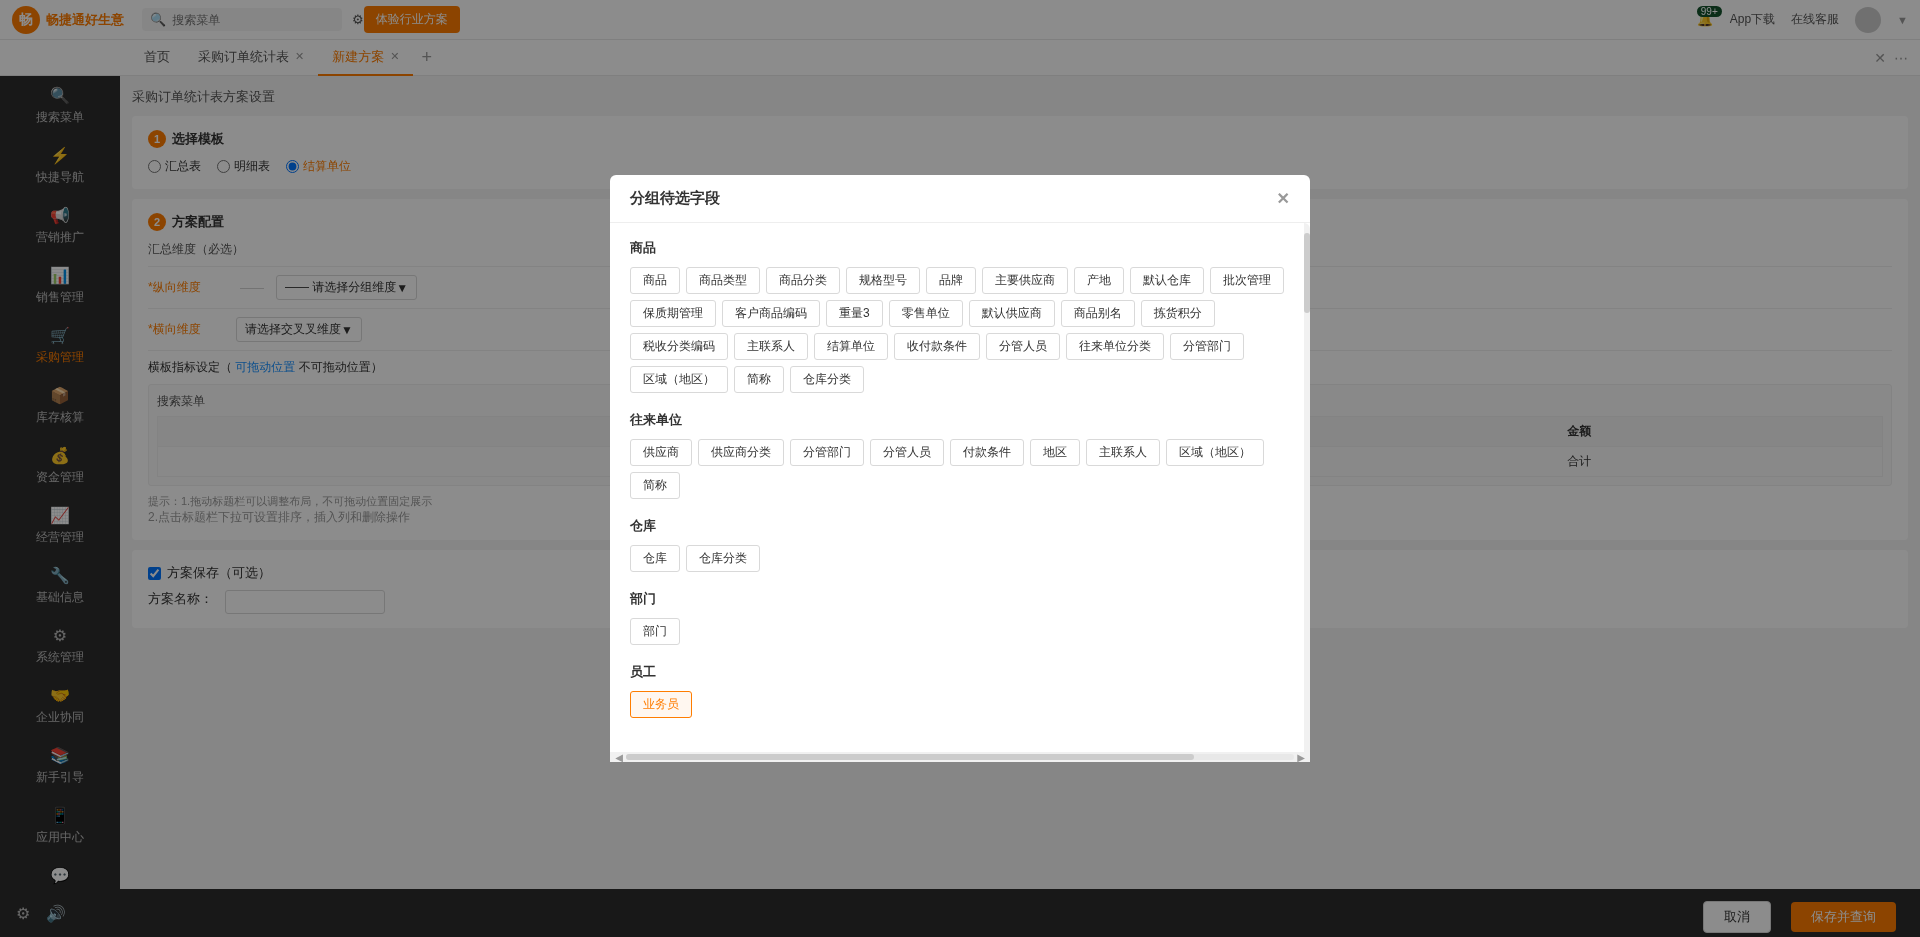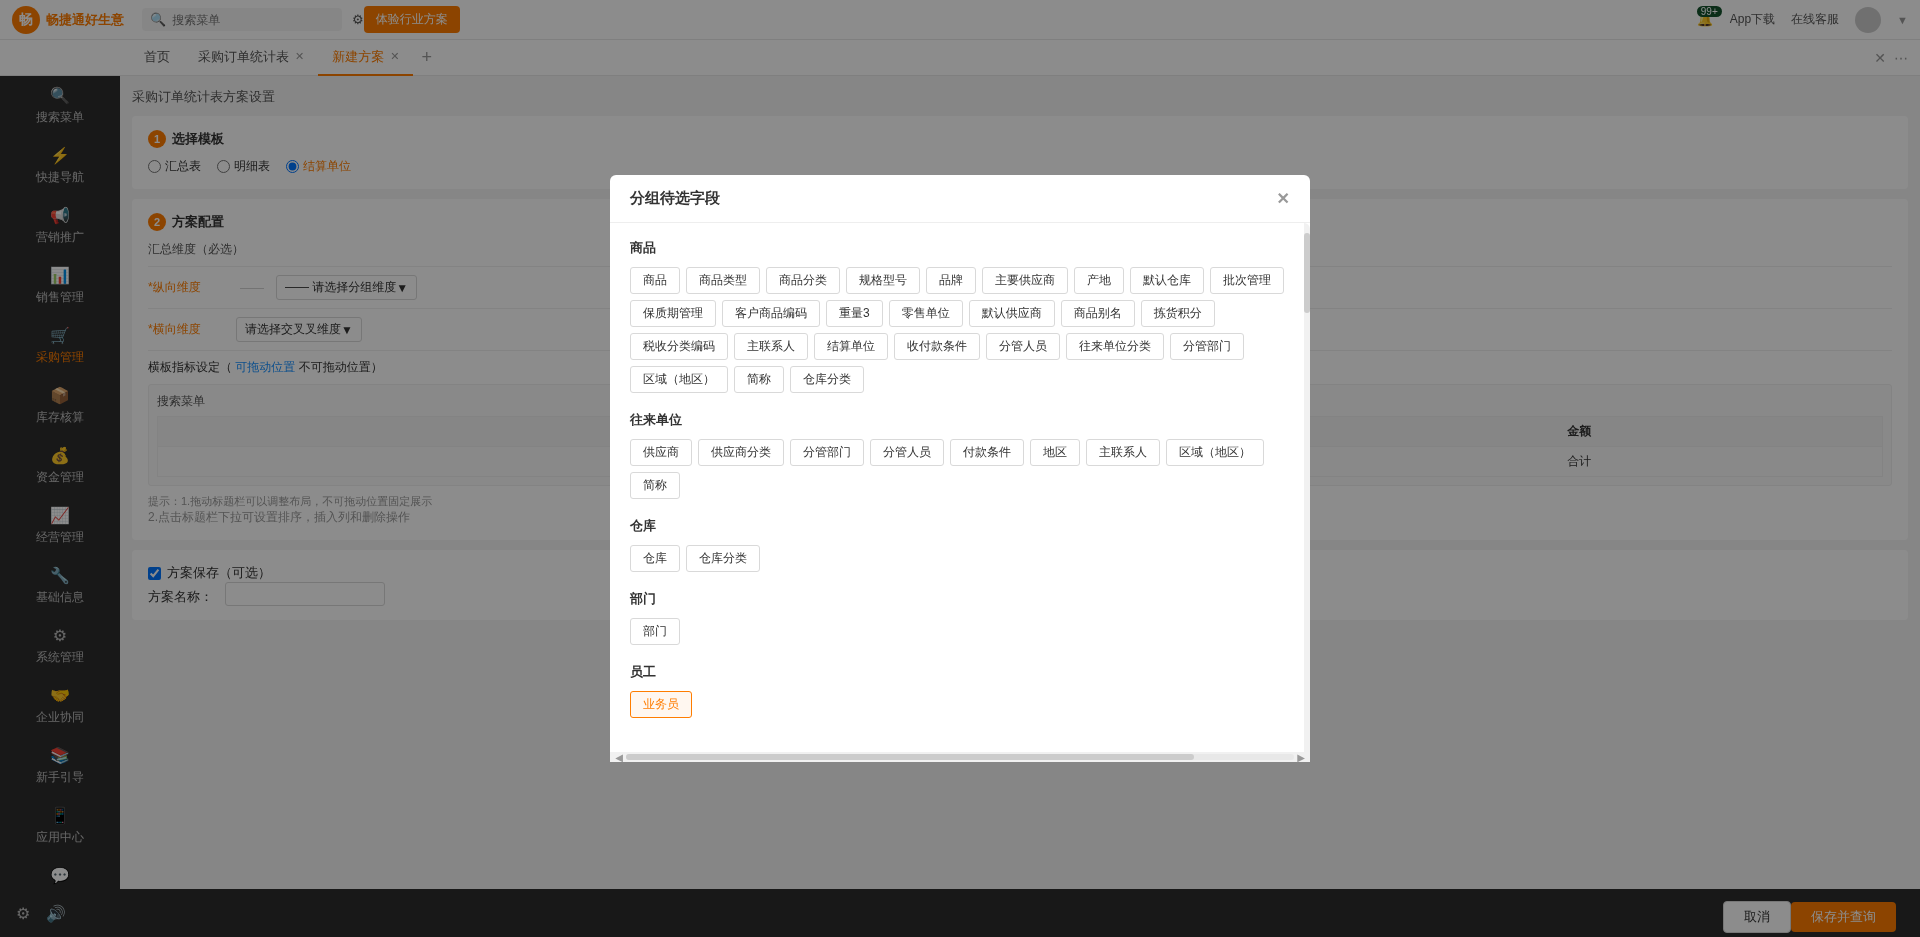--- a/index.html
+++ b/index.html
@@ -188,21 +188,21 @@
       z-index: 100;
     }
     .bottom-icon { color: #bbb; font-size: 16px; cursor: pointer; }
 
     
     .bottom-right-btns {
       position: fixed;
       bottom: 0; right: 0;
       height: 40px;
       display: flex; align-items: center;
-      gap: 0;
+      gap: 20px;
       padding: 0 24px;
       z-index: 200;
     }
     .btn-cancel {
       background: #fff;
       border: 1px solid #d9d9d9;
       border-radius: 4px;
       padding: 6px 20px;
       cursor: pointer;
       font-size: 13px;
@@ -482,21 +482,21 @@
     </div>
     <div style="font-size:11px;color:#999;margin-top:8px;">提示：1.拖动标题栏可以调整布局，不可拖动位置固定展示</div>
     <div style="font-size:12px;color:#999;">2.点击标题栏下拉可设置排序，插入列和删除操作</div>
   </div>
 
   <div class="config-card">
     <div style="display:flex;align-items:center;gap:6px;">
       <input type="checkbox" checked="" style="">
       <span>方案保存（可选）</span>
     </div>
-    <div style="display:flex;align-items:flex-end;gap:12px;">
+    <div style="display:flex;align-items:flex-start;gap:12px;margin-top:8px;">
       <span>方案名称：</span>
       <input type="text" style="border: 1px solid rgb(217, 217, 217); border-radius: 3px; padding: 4px 8px; font-size: 12px; width: 160px;">
     </div>
   </div>
 </div>
 
 <div class="bottom-bar">
   <span class="bottom-icon">⚙</span>
   <span class="bottom-icon">🔊</span>
 </div>

